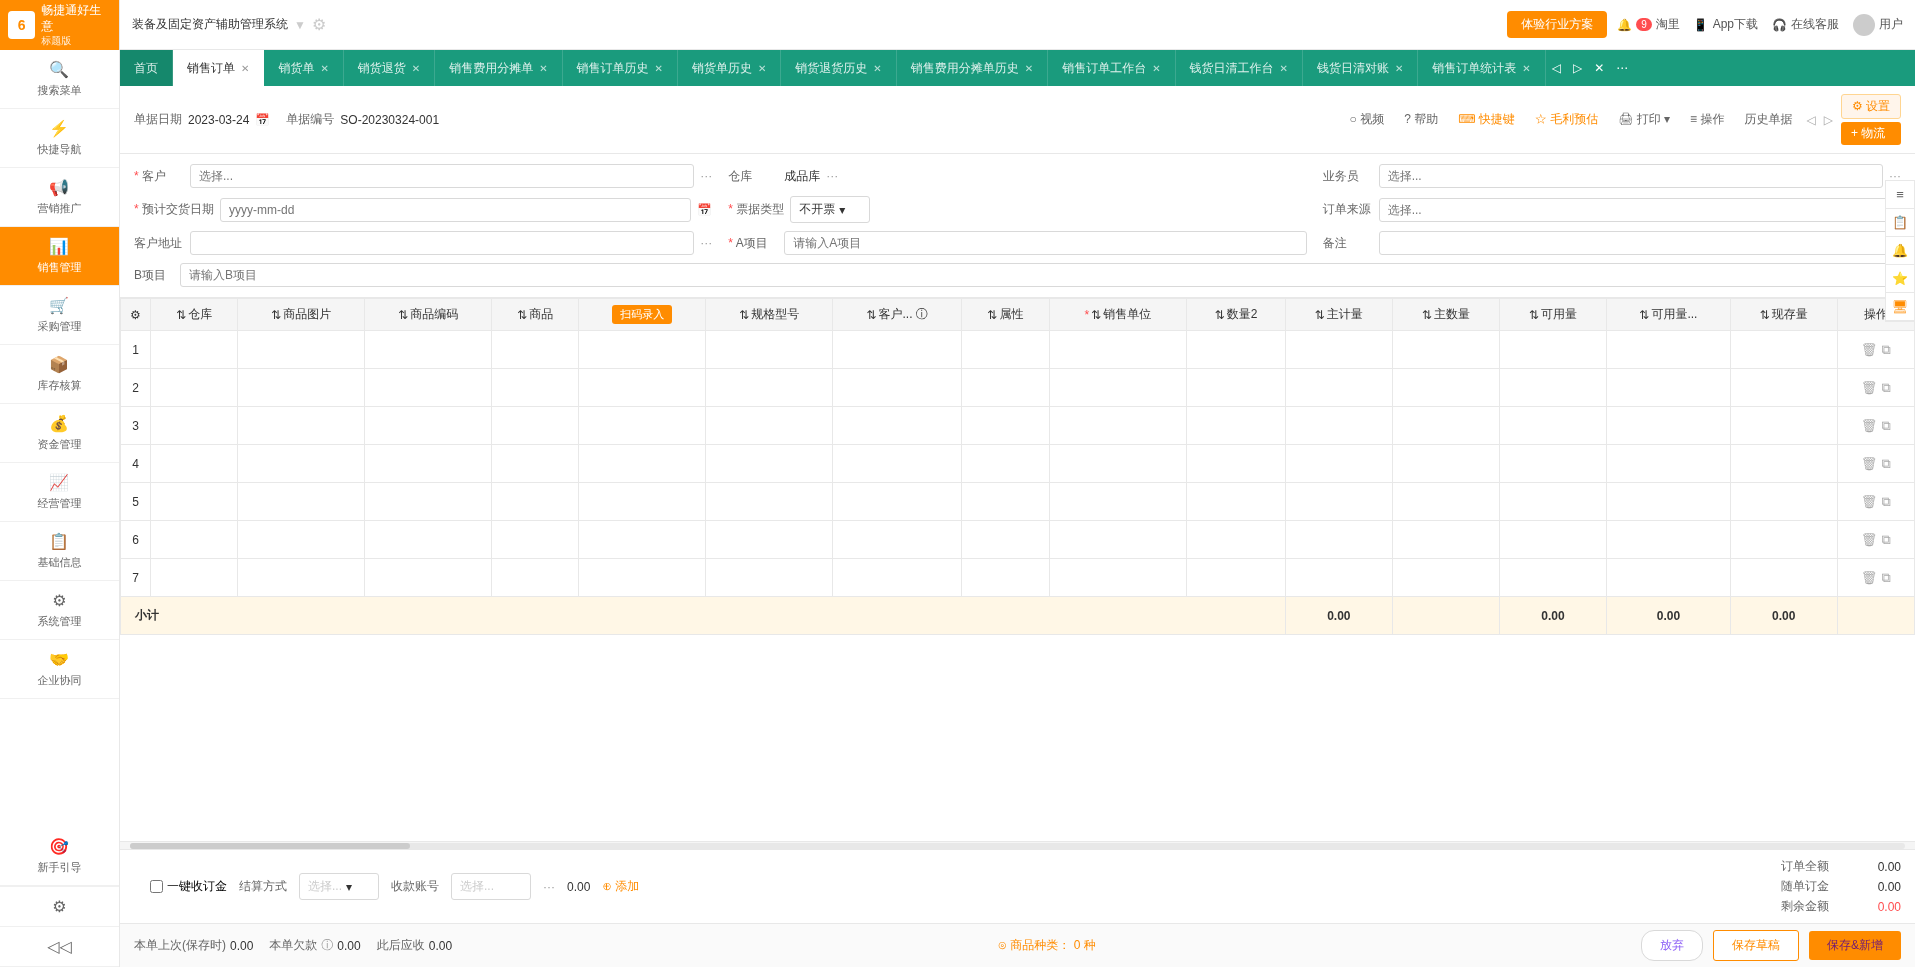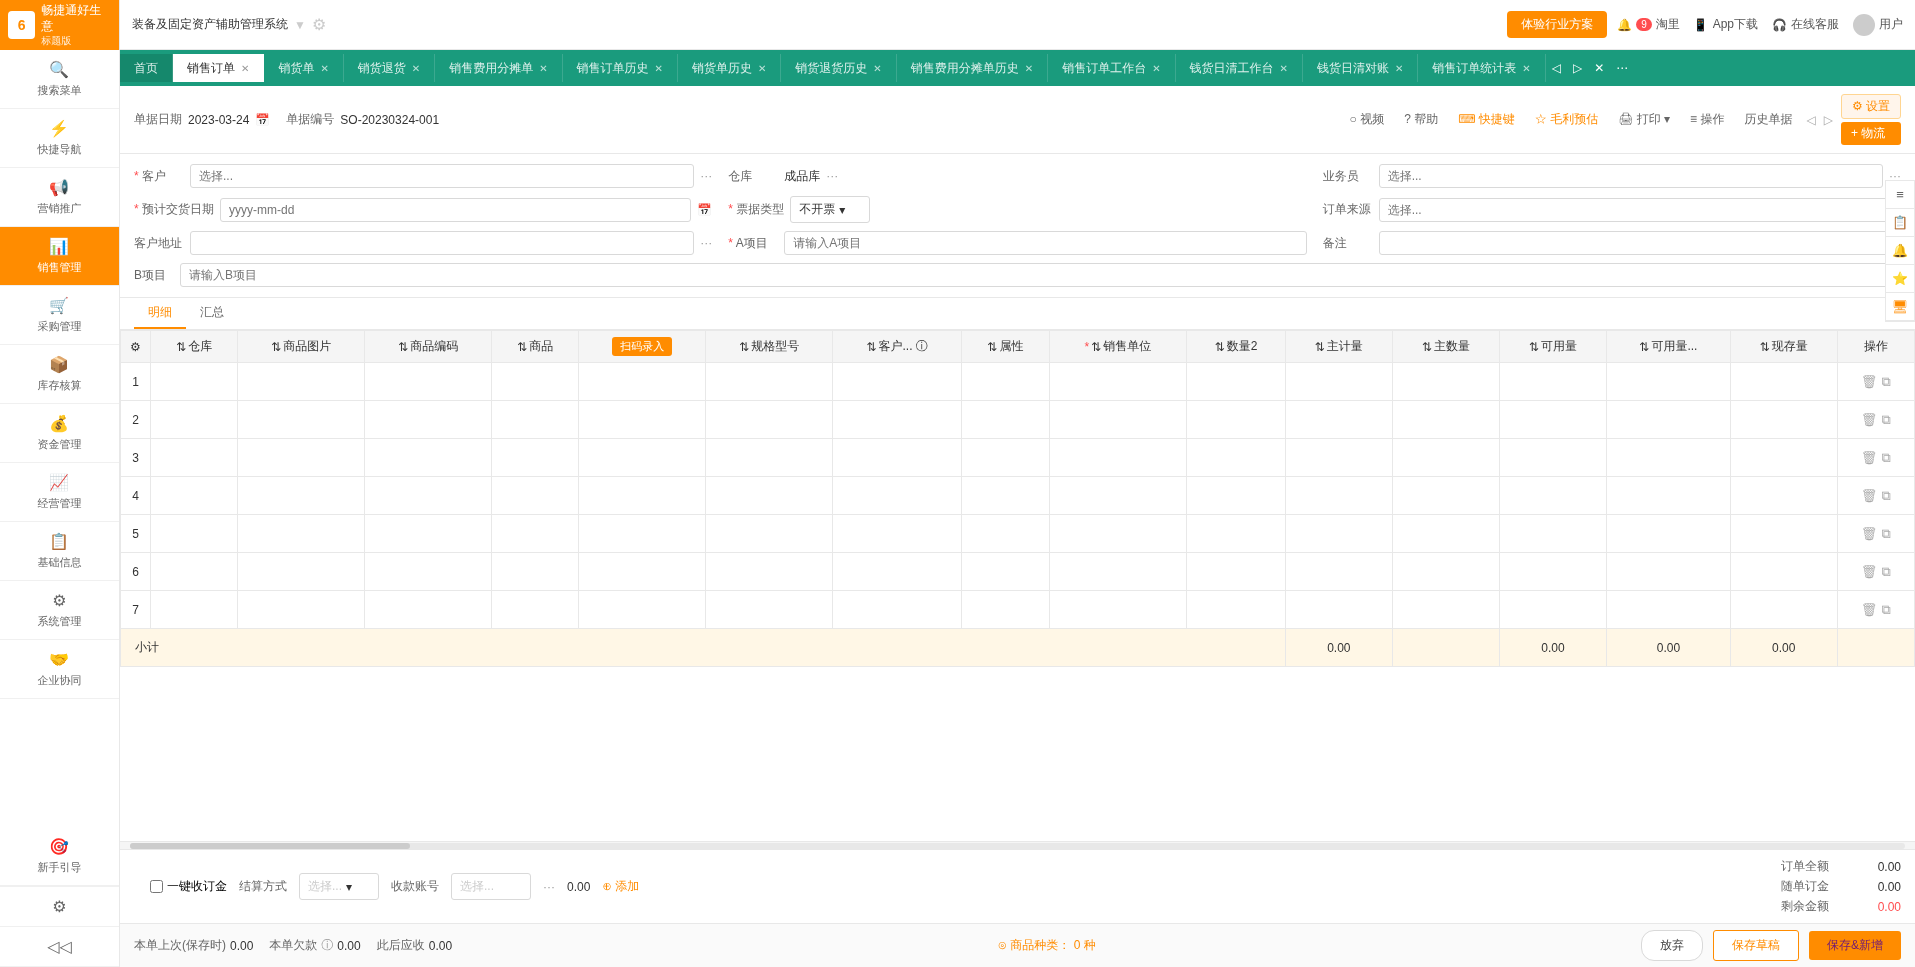--- a/index.html
+++ b/index.html
@@ -22,21 +22,21 @@
     
     .topbar { height: 50px; background: #fff; display: flex; align-items: center; padding: 0 12px; border-bottom: 1px solid #e8e8e8; gap: 10px; }
     .topbar-system { display: flex; align-items: center; gap: 6px; color: #333; font-size: 13px; flex: 1; }
     .topbar-btn { background: #ff8c00; color: #fff; border: none; padding: 5px 14px; border-radius: 4px; cursor: pointer; font-size: 12px; }
     .topbar-actions { display: flex; align-items: center; gap: 14px; color: #555; }
     .topbar-action-item { display: flex; align-items: center; gap: 4px; cursor: pointer; font-size: 12px; }
     .badge { background: #ff4d4f; color: #fff; border-radius: 10px; padding: 1px 5px; font-size: 10px; }
 
     
     .tabbar { height: 36px; background: #1a9b7d; display: flex; align-items: center; overflow: hidden; }
-    .tab { padding: 0 14px; height: 28px; display: flex; align-items: center; gap: 4px; cursor: pointer; color: rgba(255,255,255,0.85); font-size: 12px; white-space: nowrap; border-right: 1px solid rgba(255,255,255,0.15); }
+    .tab { padding: 0 14px; height: 36px; display: flex; align-items: center; gap: 4px; cursor: pointer; color: rgba(255,255,255,0.85); font-size: 12px; white-space: nowrap; border-right: 1px solid rgba(255,255,255,0.15); }
     .tab.active { background: #fff; color: #333; }
     .tab .close-x { color: rgba(255,255,255,0.7); font-size: 10px; margin-left: 2px; }
     .tab.active .close-x { color: #999; }
     .tabbar-nav { display: flex; align-items: center; color: #fff; padding: 0 6px; cursor: pointer; }
     .tab-home { background: #15886c; }
 
     
     .content { flex: 1; overflow: hidden; display: flex; flex-direction: column; background: #fff; }
 
     
@@ -68,21 +68,21 @@
     .table-wrapper { flex: 1; overflow: auto; }
     .data-table { width: 100%; border-collapse: collapse; min-width: 1200px; }
     .data-table th { background: #f5f5f5; border: 1px solid #e8e8e8; padding: 6px 8px; color: #333; font-weight: normal; white-space: nowrap; text-align: center; position: sticky; top: 0; z-index: 2; }
     .data-table td { border: 1px solid #e8e8e8; padding: 4px 8px; color: #333; text-align: center; height: 38px; }
     .row-num { color: #999; }
     .scan-btn { background: #ff8c00; color: #fff; border: none; padding: 2px 8px; border-radius: 3px; cursor: pointer; font-size: 11px; }
     .action-icons { display: flex; align-items: center; justify-content: center; gap: 4px; }
     .action-icon { color: #aaa; cursor: pointer; font-size: 13px; }
 
     
-    .subtotal-row td { background: #fff7e6; font-weight: 400; margin-left: 39px; }
+    .subtotal-row td { background: #fff7e6; font-weight: 700; margin-left: 39px; }
     .subtotal-label { color: #ff8c00; text-align: left !important; padding-left: 14px !important; }
     .subtotal-value { color: #ff4d4f; }
 
     
     .table-scrollbar { height: 8px; background: #f5f5f5; border-top: 1px solid #e8e8e8; display: flex; align-items: center; padding: 0 10px; }
     .scrollbar-track { flex: 1; height: 6px; background: #e8e8e8; border-radius: 3px; position: relative; }
     .scrollbar-thumb { width: 280px; height: 6px; background: #ccc; border-radius: 3px; position: absolute; left: 0; }
 
     
     .bottom-payment { padding: 8px 14px; display: flex; align-items: center; gap: 12px; border-top: 1px solid #e8e8e8; background: #fff; }
@@ -91,21 +91,21 @@
     .summary-row { display: flex; gap: 12px; align-items: center; }
     .summary-label { color: #666; }
     .summary-value { color: #333; min-width: 60px; text-align: right; }
     .summary-value.red { color: #ff4d4f; }
 
     
     .bottom-status { padding: 6px 14px; display: flex; align-items: center; gap: 16px; border-top: 1px solid #e8e8e8; background: #fafafa; }
     .status-item { display: flex; align-items: center; gap: 4px; color: #666; }
     .status-value { color: #333; }
     .bottom-actions { margin-left: auto; display: flex; gap: 10px; align-items: center; }
-    .btn-discard { border: 1px solid #d9d9d9; background: #fff; padding: 6px 18px; border-radius: 13px; cursor: pointer; color: #404040; }
+    .btn-discard { border: 1px solid #d9d9d9; background: #fff; padding: 6px 18px; border-radius: 13px; cursor: pointer; color: #8b5cf6; }
     .btn-save-draft { border: 1px solid #ff8c00; background: #fff; padding: 6px 18px; border-radius: 3px; cursor: pointer; color: #ff8c00; }
     .btn-save-new { background: #ff8c00; color: #701a75; border: none; padding: 6px 18px; border-radius: 3px; cursor: pointer; }
     .product-count { color: #666; }
     .product-count span { color: #ff8c00; }
 
     .settings-btn { background: #fff5eb; border: 1px solid #ffd591; color: #ff8c00; padding: 3px 10px; border-radius: 3px; cursor: pointer; font-size: 12px; display: flex; align-items: center; gap: 3px; }
     .addgoods-btn { background: #ff8c00; color: #fff; border: none; padding: 3px 10px; border-radius: 3px; cursor: pointer; font-size: 12px; display: flex; align-items: center; gap: 3px; }
 
     .col-settings { width: 30px; text-align: center; }
     .th-sort { display: flex; align-items: center; justify-content: center; gap: 2px; }
@@ -357,28 +357,20 @@
       </div>
 
       <div class="form-row">
         <div class="field-group">
           <span class="field-label" style="min-width:40px;">B项目</span>
           <input class="field-input" placeholder="请输入B项目" style="min-width: 240px;">
         </div>
       </div>
     </div>
 
-    <div class="inner-tabs">
-      <div class="inner-tab active">
-        <span>明细</span>
-      </div>
-      <div class="inner-tab">
-        <span>汇总</span>
-      </div>
-    </div>
 
     <div class="table-wrapper">
       <table class="data-table">
         <thead>
           <tr>
             <th class="col-settings">⚙</th>
             <th>
               <div class="th-sort">
                   <span>⇅</span>
                   <span>仓库</span>

